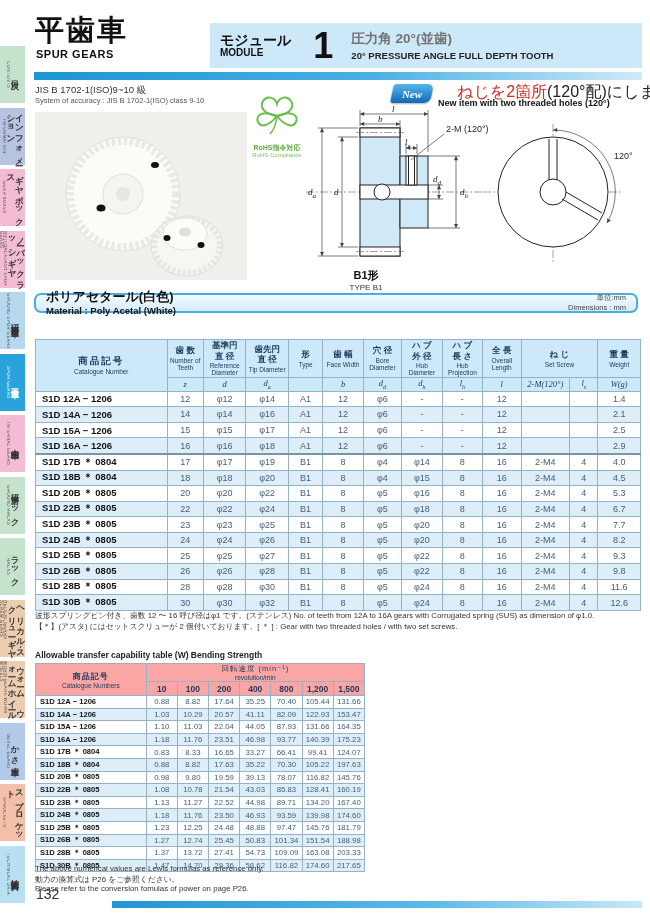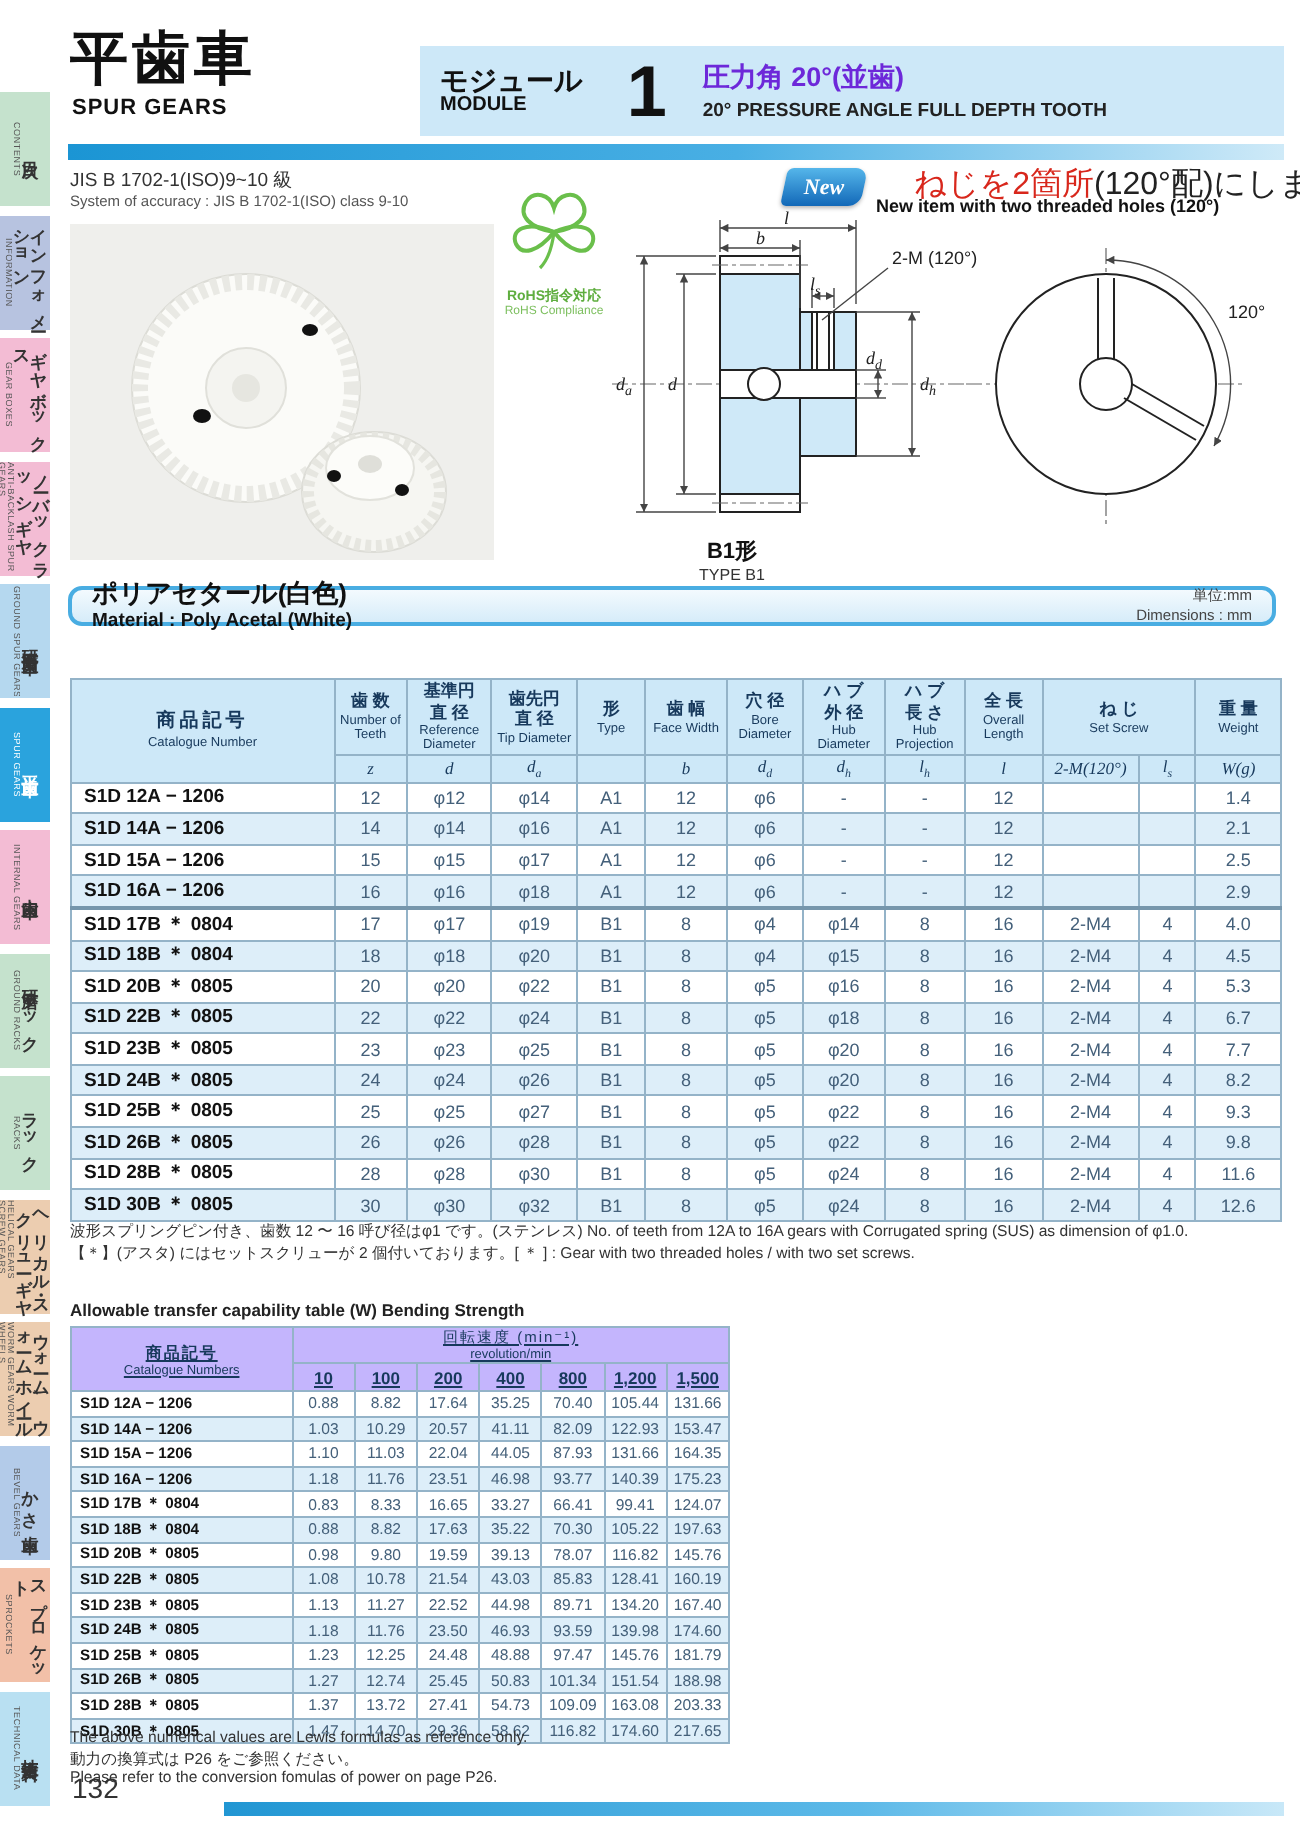--- a/index.html
+++ b/index.html
@@ -13,21 +13,21 @@
   #page-num{position:absolute;left:36px;top:886px;font-size:14px;color:#333;}
 
   
   #title-jp{position:absolute;left:35px;top:16px;font-size:29px;font-weight:bold;letter-spacing:2px;color:#111;line-height:1;}
   #title-en{position:absolute;left:36px;top:48px;font-size:11px;font-weight:bold;color:#111;letter-spacing:.5px;}
   #module-banner{position:absolute;left:210px;top:23px;width:432px;height:45px;background:#cde8f8;display:flex;align-items:center;}
   #module-banner .mod{margin-left:10px;line-height:1.05;}
   #module-banner .mod .l1{font-size:14px;font-weight:bold;color:#111;}
   #module-banner .mod .l2{font-size:10px;font-weight:bold;color:#111;}
   #module-banner .num{font-size:36px;font-weight:bold;color:#111;margin:0 18px 0 22px;line-height:1;}
-  #module-banner .pa .l1{font-size:13.5px;font-weight:bold;color:#6d28d9;}
+  #module-banner .pa .l1{font-size:13.5px;font-weight:bold;color:#737373;}
   #module-banner .pa .l2{font-size:9.5px;font-weight:bold;color:#222;margin-top:2px;}
   #grad-bar{position:absolute;left:34px;top:72px;width:608px;height:8px;background:linear-gradient(90deg,#1b95d4 0%,#49afe4 55%,#cfeaf8 100%);}
   #accuracy1{position:absolute;left:35px;top:84px;font-size:9.5px;color:#333;}
   #accuracy2{position:absolute;left:35px;top:96px;font-size:7.5px;color:#555;}
 
   
   #photo{position:absolute;left:35px;top:112px;width:212px;height:168px;}
   #rohs{position:absolute;left:246px;top:92px;width:62px;text-align:center;}
   #rohs .t1{font-size:7px;font-weight:bold;color:#5fae3f;line-height:1.1;}
   #rohs .t2{font-size:6px;color:#7cbf5e;}
@@ -70,21 +70,21 @@
   #main-table tbody tr.sec td{border-top:2px solid #7696ac;}
 
   #note1,#note2{position:absolute;left:35px;font-size:7.8px;color:#333;white-space:nowrap;}
   #note1{top:610px;} #note2{top:621px;}
 
   #strength-title{position:absolute;left:35px;top:634px;font-size:13px;font-weight:bold;color:#111;}
   #strength-sub{position:absolute;left:35px;top:650px;font-size:8.5px;font-weight:bold;color:#222;}
 
   #strength-table{position:absolute;left:35px;top:663px;width:330px;font-size:8px;border:1.5px solid #7696ac;}
   #strength-table th,#strength-table td{border:1px solid #94b3c8;padding:0;text-align:center;vertical-align:middle;}
-  #strength-table thead th{background:#c4b5fd;color:#17395c;text-decoration:underline;}
+  #strength-table thead th{background:#fca5a5;color:#17395c;}
   #strength-table thead .jp{font-size:8px;font-weight:bold;letter-spacing:1px;}
   #strength-table thead .en{font-size:6.5px;font-weight:normal;}
   #strength-table thead tr.speeds th{font-size:8.5px;font-weight:bold;height:13px;}
   #strength-table tbody td{height:11.6px;color:#44607a;font-size:7.8px;}
   #strength-table tbody td.name{text-align:left;padding-left:4px;font-weight:bold;color:#111;font-size:7.6px;white-space:nowrap;}
   #strength-table tbody tr:nth-child(even){background:#ddeef9;}
 
   .fnote{position:absolute;left:35px;font-size:7.8px;color:#333;}
   #bottom-bar{position:absolute;left:112px;top:901px;width:530px;height:7px;background:linear-gradient(90deg,#2196d3 0%,#5cb9e8 60%,#c8e8f8 100%);}
   sub{font-size:70%;}

